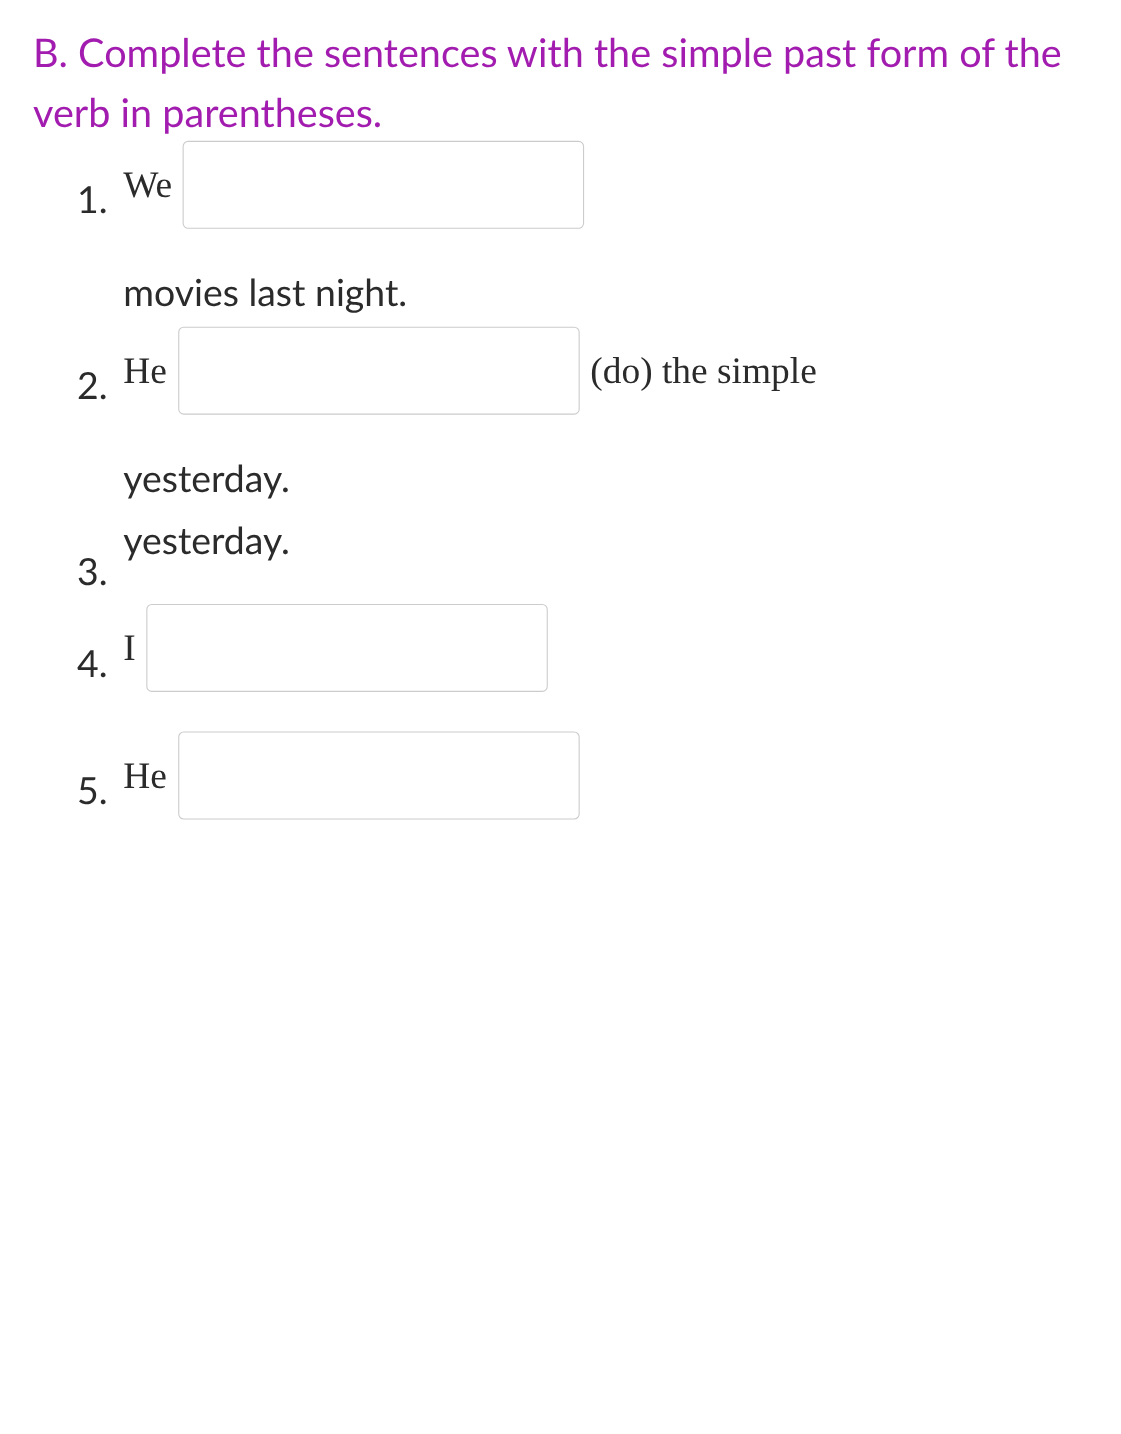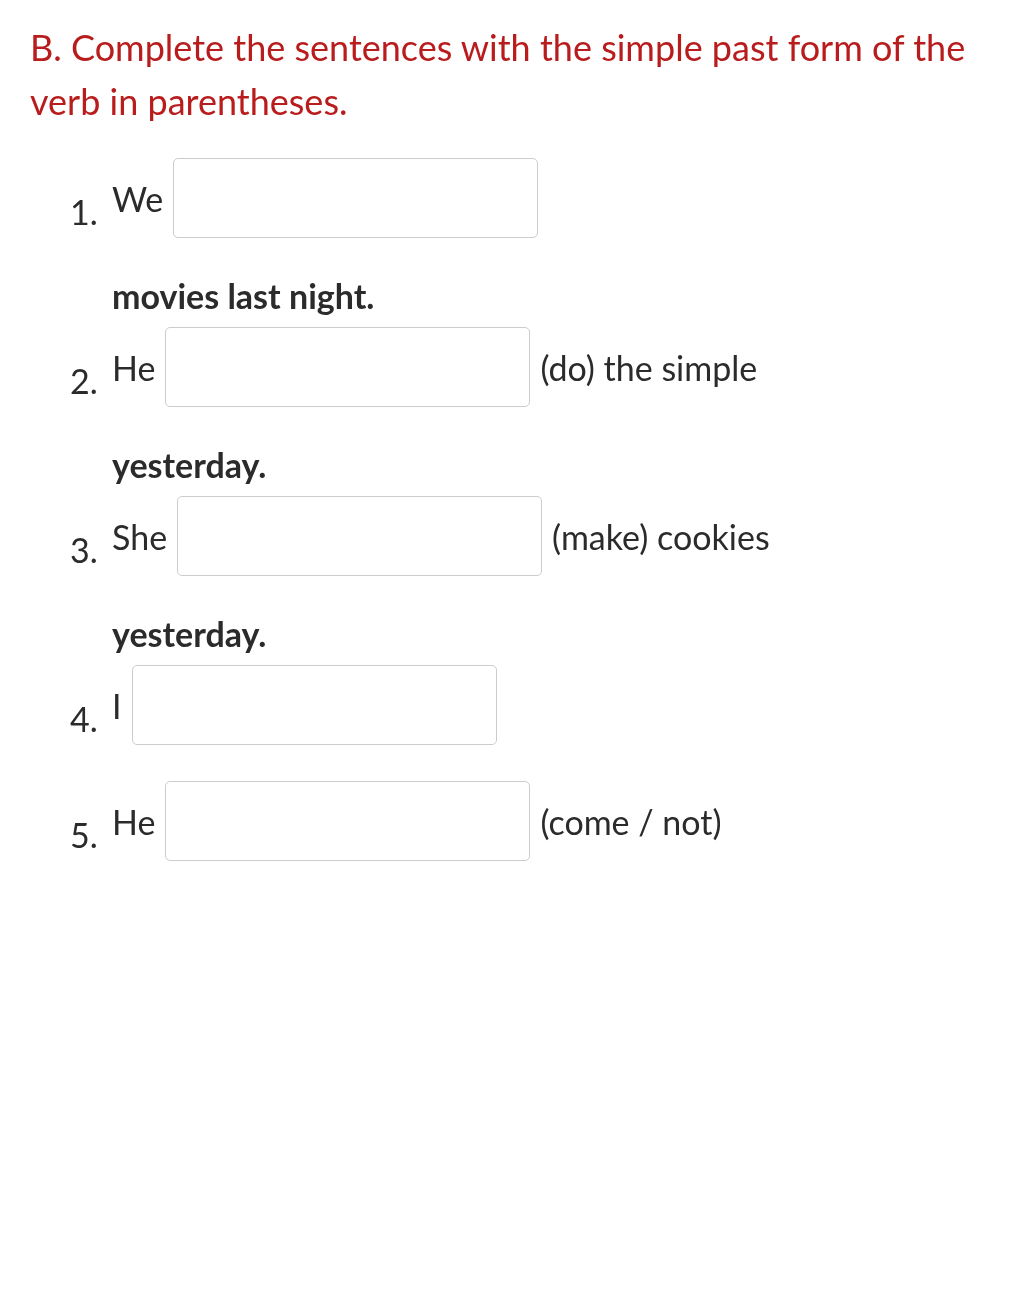--- a/index.html
+++ b/index.html
@@ -9,23 +9,22 @@
     }
     body {
       font-family: 'Lato', 'Segoe UI', Arial, sans-serif;
       background: #fff;
       color: #2b2b2b;
       padding: 20px 30px;
       font-size: 35px;
       line-height: 1.5;
     }
     .instructions {
-      margin-bottom: 30px;
       font-size: 36px;
-      color: #b91c1c;
+      color: #a21caf;
     }
     .questions {
       padding-left: 40px;
     }
     .question {
       margin-bottom: 4px;
       display: flex;
       align-items: flex-start;
     }
     .qnum {
@@ -39,33 +38,33 @@
     }
     .line1 {
       display: flex;
       align-items: center;
       flex-wrap: wrap;
       gap: 10px;
       margin-bottom: 32px;
     }
     .line2 {
       margin-bottom: 2px;
-      font-weight: bold;
     }
     .blank-input {
       width: 365px;
       height: 80px;
       border: 1px solid #ccc;
       border-radius: 5px;
       background: #fff;
       font-size: 30px;
       padding: 0 10px;
     }
     .pre-text, .post-text {
       white-space: nowrap;
+      font-family: Liberation Serif, serif;
     }
   </style>
 </head>
 <body>
 
 <div class="instructions">B. Complete the sentences with the simple past form of the verb in parentheses.</div>
 
 <div class="questions">
 
   <div class="question">
@@ -87,44 +86,38 @@
         <input type="text" class="blank-input" style="">
         <span class="post-text">(do) the simple</span>
       </div>
       <div class="line2">yesterday.</div>
     </div>
   </div>
 
   <div class="question">
     <div class="qnum">3.</div>
     <div class="qbody">
-      <div class="line1">
-        <span class="pre-text">She</span>
-        <input type="text" class="blank-input" style="">
-        <span class="post-text">(make) cookies</span>
-      </div>
       <div class="line2">yesterday.</div>
     </div>
   </div>
 
   <div class="question">
     <div class="qnum">4.</div>
     <div class="qbody">
       <div class="line1">
         <span class="pre-text">I</span>
         <input type="text" class="blank-input" style="">
       </div>
     </div>
   </div>
 
   <div class="question">
     <div class="qnum">5.</div>
     <div class="qbody">
       <div class="line1">
         <span class="pre-text">He</span>
         <input type="text" class="blank-input" style="">
-        <span class="post-text">(come / not)</span>
       </div>
       <div class="line2"></div>
     </div>
   </div>
 
 </div>
 
 </body></html>

